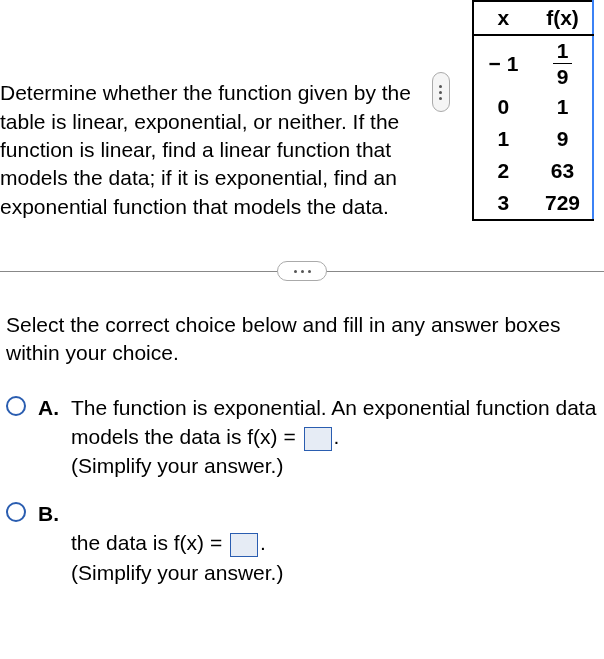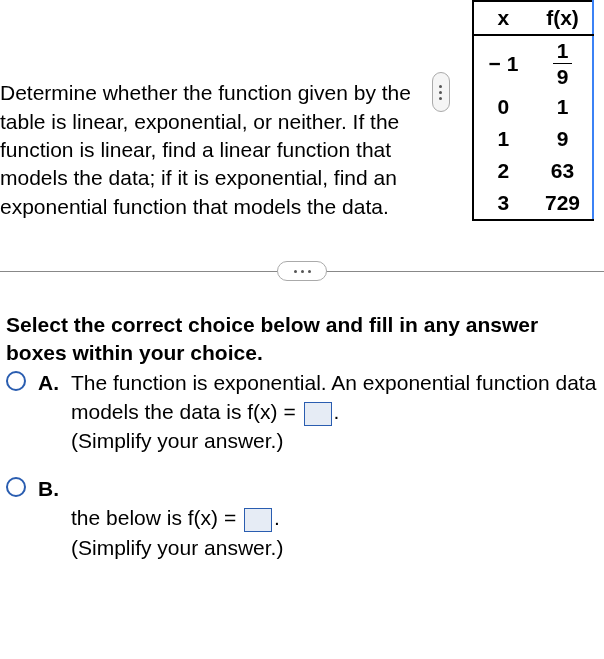--- a/index.html
+++ b/index.html
@@ -110,21 +110,21 @@
     align-items: center;
     justify-content: center;
     gap: 4px;
   }
   .section-divider .pill .dot {
     width: 3px; height: 3px; background: #555; border-radius: 50%;
   }
   .instruction {
     line-height: 1.35;
     padding: 0 6px;
-    font-weight: bold;
+    margin-bottom: 25px;
   }
   .choice {
     display: flex;
     align-items: flex-start;
     padding: 0 6px;
     margin-bottom: 18px;
     line-height: 1.4;
   }
   .radio {
     flex: 0 0 auto;
@@ -223,16 +223,16 @@
     <span>The function is exponential. An exponential function data models the data is f(x) = </span><span class="answer-box"></span><span>.</span><br>
     <span class="hint">(Simplify your answer.)</span>
   </div>
 </div>
 
 <div class="choice">
   <div class="radio"></div>
   <div class="choice-label">B.</div>
   <div class="choice-body">
     <br>
-    <span>the below is f(x) = </span><span class="answer-box"></span><span>.</span><br>
+    <span>the data is f(x) = </span><span class="answer-box"></span><span>.</span><br>
     <span class="hint">(Simplify your answer.)</span>
   </div>
 </div>
 
 </body></html>

